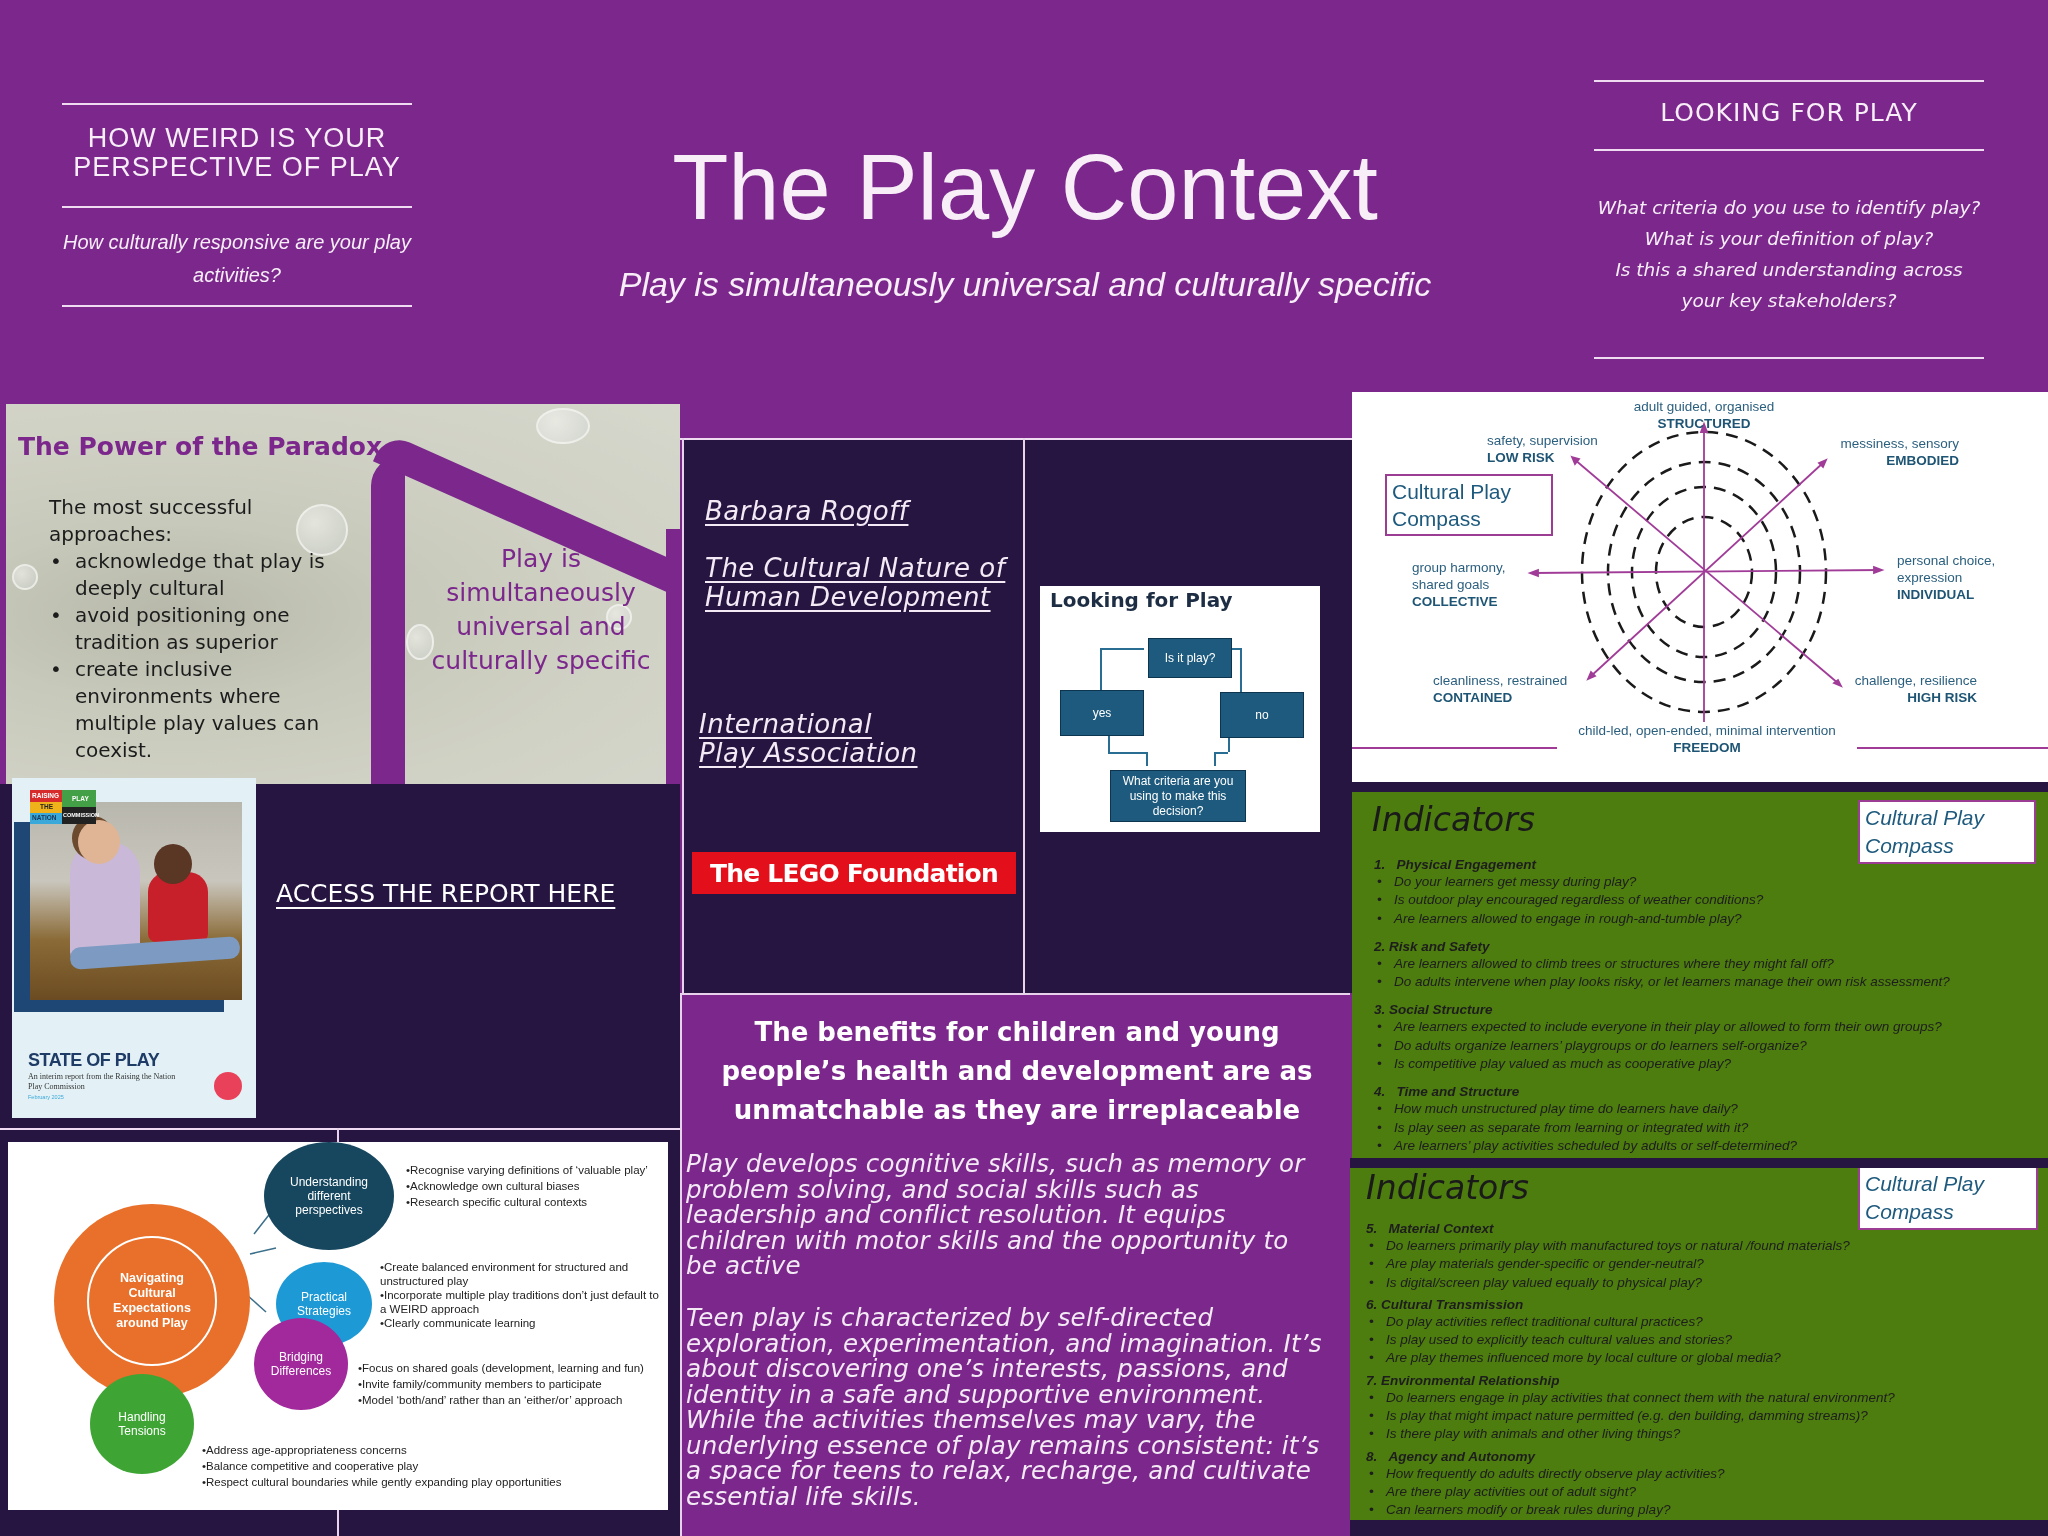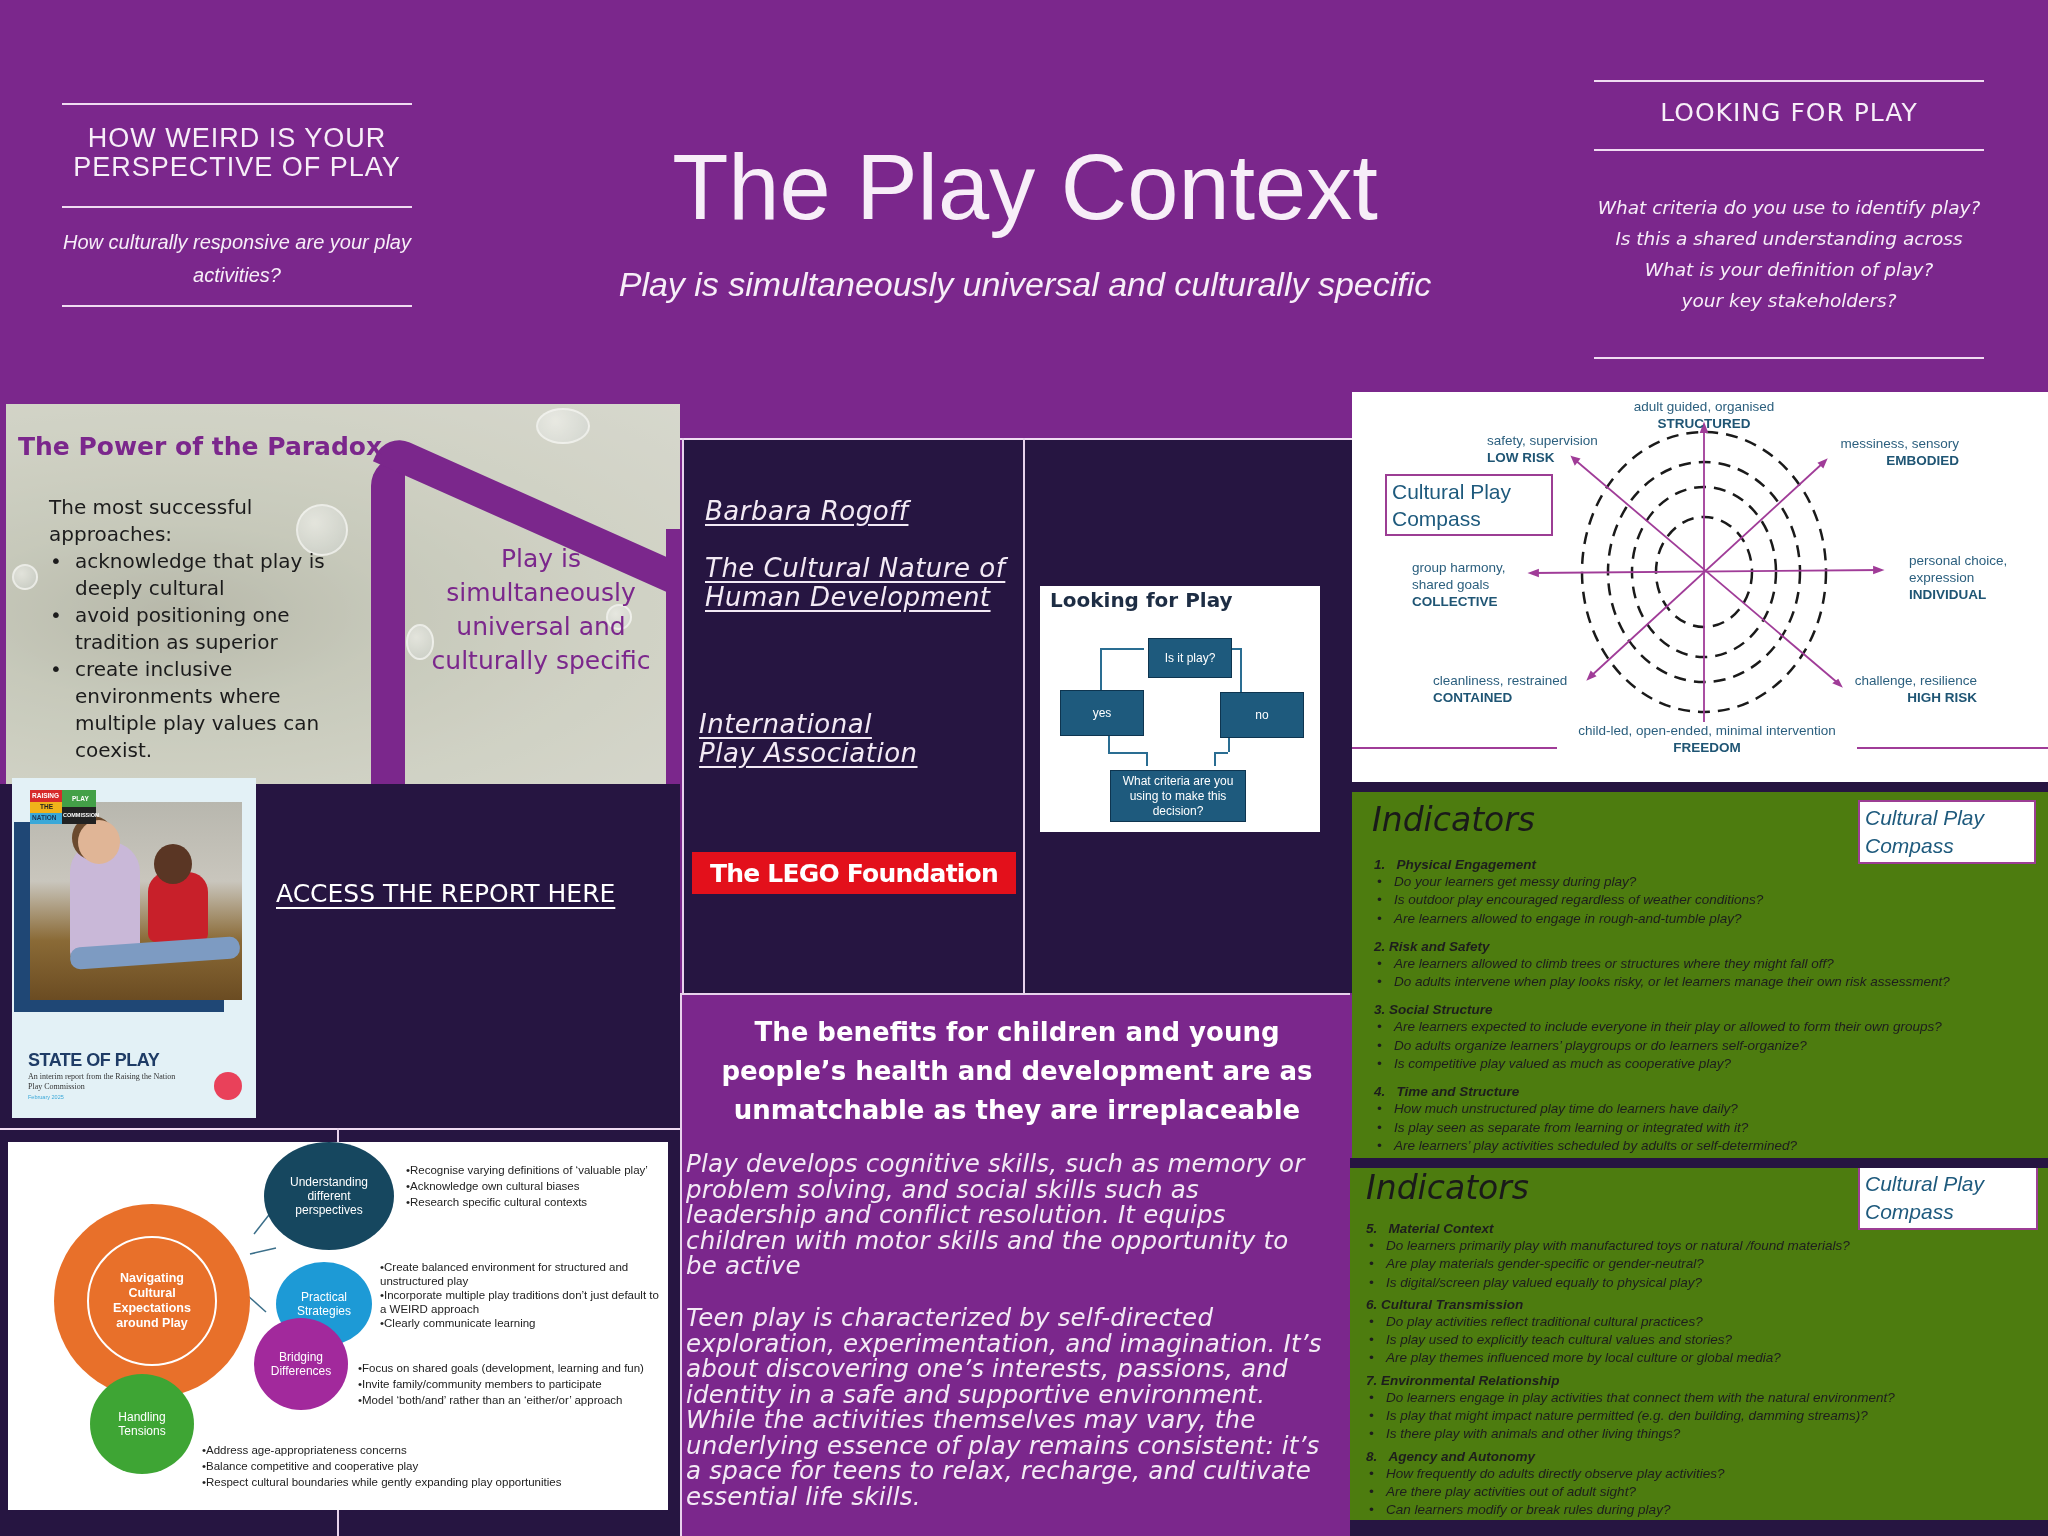--- a/index.html
+++ b/index.html
@@ -99,22 +99,22 @@
   <div class="hline" style="left:62px;top:305px;width:350px;"></div>
 
   <div class="abs main-title">The Play Context</div>
   <div class="abs main-sub">Play is simultaneously universal and culturally specific</div>
 
   <div class="hline" style="left:1594px;top:80px;width:390px;"></div>
   <div class="abs lfp-title">LOOKING FOR PLAY</div>
   <div class="hline" style="left:1594px;top:149px;width:390px;"></div>
   <div class="abs lfp-q">
     <div>What criteria do you use to identify play?</div>
+    <div>What is your definition of play?</div>
     <div>Is this a shared understanding across</div>
-    <div>What is your definition of play?</div>
     <div>your key stakeholders?</div>
   </div>
   <div class="hline" style="left:1594px;top:357px;width:390px;"></div>
 </div>
 
 <div class="abs dark" style="left:0;top:784px;width:680px;height:752px;"></div>
 <div class="abs dark" style="left:684px;top:440px;width:668px;height:553px;"></div>
 <div class="hline" style="left:680px;top:438px;width:672px;"></div>
 <div class="vline" style="left:682px;top:438px;height:1098px;"></div>
 <div class="vline" style="left:1023px;top:438px;height:555px;"></div>
@@ -233,21 +233,21 @@
   </div>
   <div class="clbl" style="left:135px;top:40px;">
     <div>safety, supervision</div><b>LOW RISK</b>
   </div>
   <div class="clbl" style="left:475px;top:43px;width:132px;text-align:right;">
     <div>messiness, sensory</div><b>EMBODIED</b>
   </div>
   <div class="clbl" style="left:60px;top:167px;width:110px;">
     <div>group harmony, shared goals</div><b>COLLECTIVE</b>
   </div>
-  <div class="clbl" style="left:545px;top:160px;width:115px;margin-left:12px;">
+  <div class="clbl" style="left:545px;top:160px;width:115px;">
     <div>personal choice, expression</div><b>INDIVIDUAL</b>
   </div>
   <div class="clbl" style="left:81px;top:280px;">
     <div>cleanliness, restrained</div><b>CONTAINED</b>
   </div>
   <div class="clbl" style="left:480px;top:280px;width:145px;text-align:right;">
     <div>challenge, resilience</div><b>HIGH RISK</b>
   </div>
   <div class="clbl" style="left:210px;top:330px;width:290px;text-align:center;">
     <div>child-led, open-ended, minimal intervention</div><b>FREEDOM</b>

